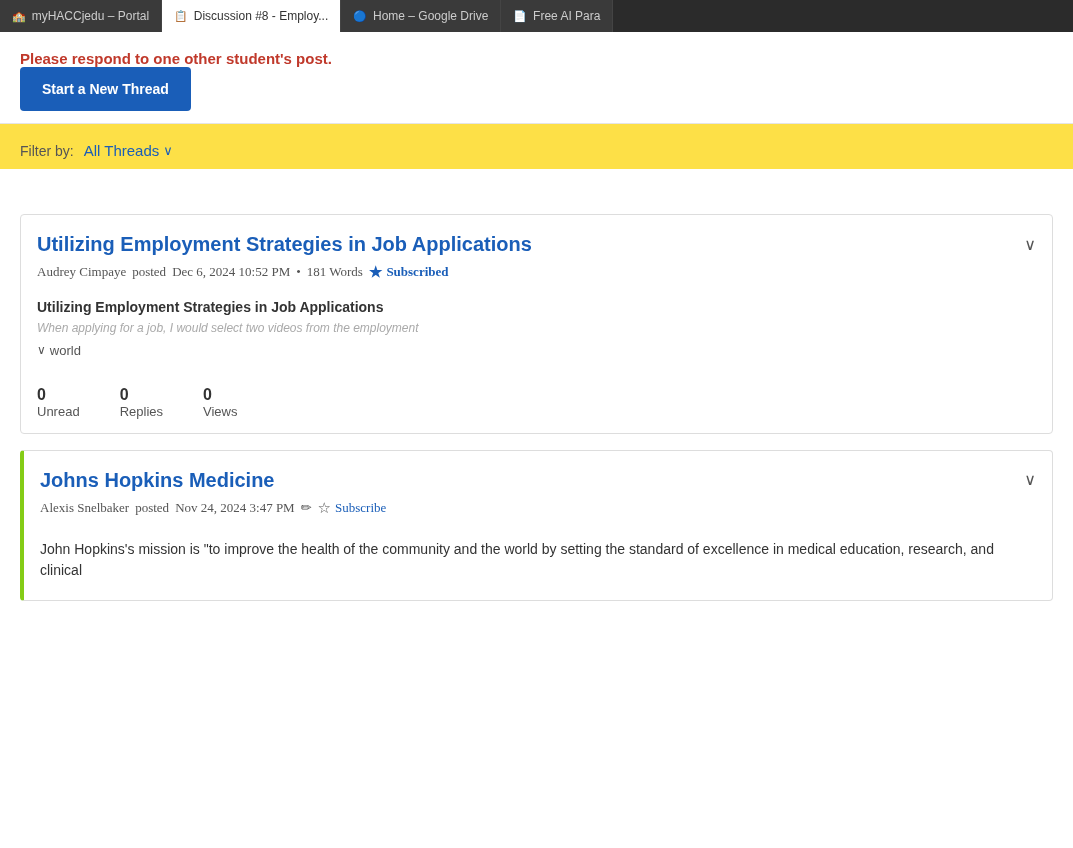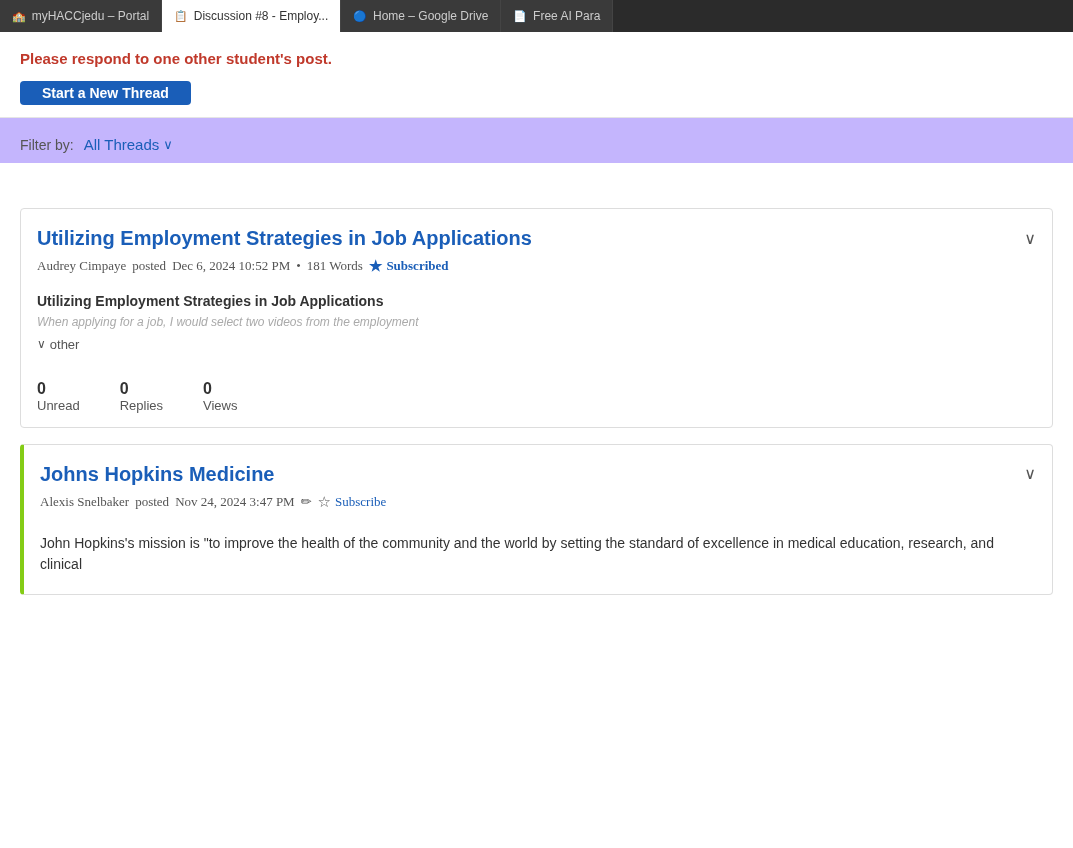--- a/index.html
+++ b/index.html
@@ -46,40 +46,39 @@
 
     .top-instruction {
       background: #fff;
       padding: 18px 20px 12px 20px;
       border-bottom: 1px solid #e5e5e5;
     }
     .top-instruction p {
       color: #c0392b;
       font-size: 15px;
       font-weight: 600;
-      margin-bottom: 14px;
     }
 
     .btn-new-thread {
       background: #1a5eb8;
       color: #fff;
       border: none;
-      padding: 4px 22px;
+      padding: 14px 22px;
       font-size: 14px;
       font-weight: 600;
       border-radius: 4px;
       cursor: pointer;
     }
 
     .filter-bar {
       padding: 18px 24px 10px 20px;
       display: flex;
       align-items: center;
       gap: 10px;
-      background: #c4b5fd;
+      background: #fde047;
     }
     .filter-label {
       font-size: 14px;
       color: #555;
     }
     .filter-dropdown {
       display: flex;
       align-items: center;
       gap: 4px;
       cursor: pointer;
@@ -301,21 +300,21 @@
             <span class="star">★</span>
             <span>Subscribed</span>
           </span>
         </div>
       </div>
       <div class="thread-body">
         <div class="thread-body-title">Utilizing Employment Strategies in Job Applications</div>
         <div class="thread-body-preview">When applying for a job, I would select two videos from the employment</div>
         <div class="more-link">
           <span class="more-chevron">∨</span>
-          <span>other</span>
+          <span>world</span>
         </div>
       </div>
       <div class="thread-stats">
         <div class="stat-item">
           <span class="stat-value">0</span>
           <span class="stat-label">Unread</span>
         </div>
         <div class="stat-item">
           <span class="stat-value">0</span>
           <span class="stat-label">Replies</span>

